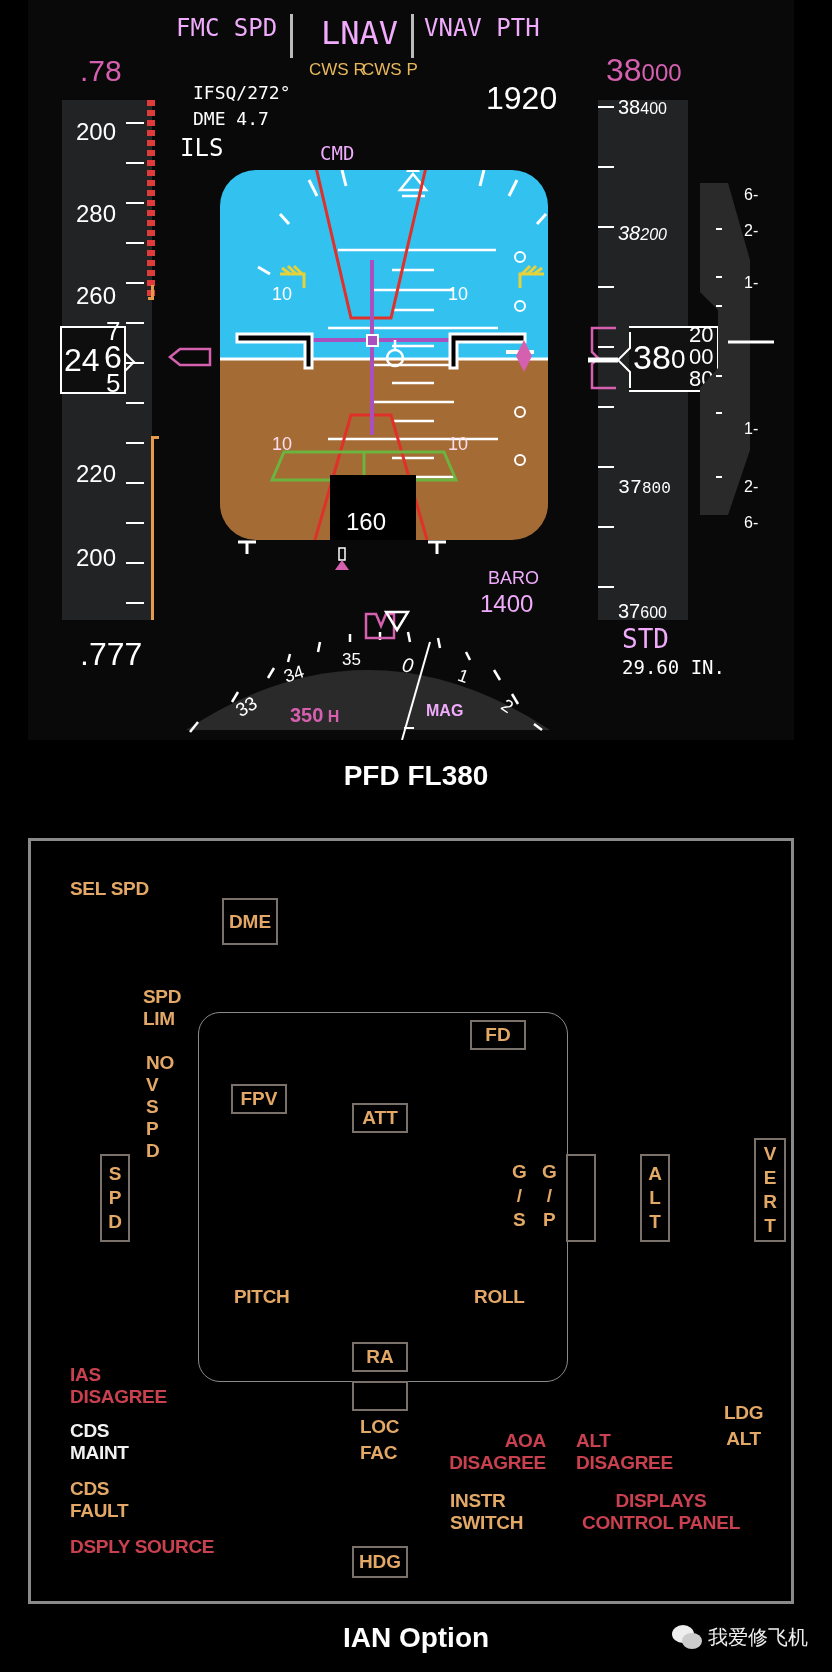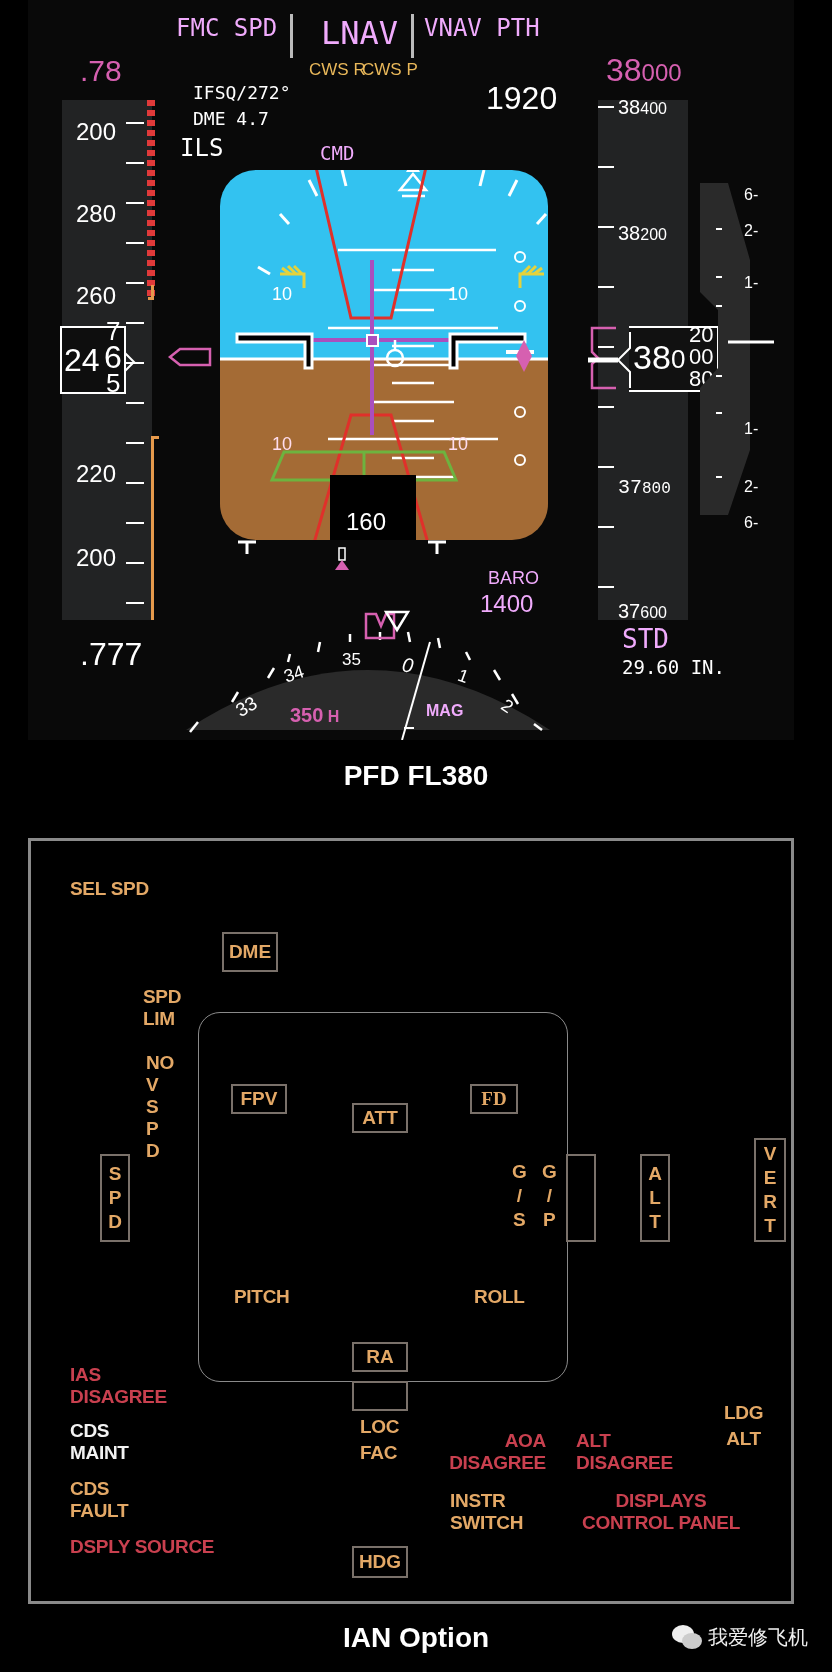--- a/index.html
+++ b/index.html
@@ -175,21 +175,21 @@
       <div class="abs" style="left: 570px; top: 166px; width: 16px; height: 2px; background: rgb(255, 255, 255);"></div>
       <div class="abs" style="left: 570px; top: 226px; width: 16px; height: 2px; background: rgb(255, 255, 255);"></div>
       <div class="abs" style="left: 570px; top: 286px; width: 16px; height: 2px; background: rgb(255, 255, 255);"></div>
       <div class="abs" style="left: 570px; top: 346px; width: 16px; height: 2px; background: rgb(255, 255, 255);"></div>
       <div class="abs" style="left: 570px; top: 406px; width: 16px; height: 2px; background: rgb(255, 255, 255);"></div>
       <div class="abs" style="left: 570px; top: 466px; width: 16px; height: 2px; background: rgb(255, 255, 255);"></div>
       <div class="abs" style="left: 570px; top: 526px; width: 16px; height: 2px; background: rgb(255, 255, 255);"></div>
       <div class="abs" style="left: 570px; top: 586px; width: 16px; height: 2px; background: rgb(255, 255, 255);"></div>
     </div>
   <div class="abs white" style="left:590px;top:96px;font-family:'Liberation Sans',sans-serif;"><span style="font-size:20px;">38</span><span style="font-size:16px;">400</span></div>
-  <div class="abs white" style="left:590px;top:222px;font-family:'Liberation Sans',sans-serif;"><span style="font-size:20px;">38</span><span style="font-size:16px;">200</span></div>
+  <div class="abs white" style="left:590px;top:222px;font-family:'Liberation Sans',sans-serif;font-style:italic;"><span style="font-size:20px;">38</span><span style="font-size:16px;">200</span></div>
   <div class="abs white" style="left:590px;top:476px;font-family:Liberation Mono, monospace;"><span style="font-size:20px;">37</span><span style="font-size:16px;">800</span></div>
   <div class="abs white" style="left:590px;top:600px;height:18px;overflow:hidden;font-family:'Liberation Sans',sans-serif;"><span style="font-size:20px;">37</span><span style="font-size:16px;">600</span></div>
 
   <svg class="abs" style="left:560px;top:324px;" width="30" height="70">
     <polyline points="28,4 4,4 4,28 10,34 4,40 4,64 28,64" fill="none" stroke="#d660b0" stroke-width="2.5"></polyline>
     <line x1="0" y1="36" x2="30" y2="36" stroke="#fff" stroke-width="5"></line>
   </svg>
   <div class="abs" style="left:601px;top:326px;width:90px;height:66px;border:2px solid #fff;border-left:none;background:#111;box-sizing:border-box;">
     <div class="abs white" style="left:4px;top:10px;font-size:34px;font-family:'Liberation Sans',sans-serif;">38</div>
     <div class="abs white" style="left:42px;top:16px;font-size:26px;font-family:'Liberation Sans',sans-serif;">0</div>
@@ -262,41 +262,41 @@
   <div class="abs magenta" style="left:262px;top:704px;font-family:'Liberation Sans',sans-serif;font-weight:bold;"><span style="font-size:20px;">350</span> <span style="font-size:16px;">H</span></div>
   <div class="abs green" style="left:398px;top:702px;font-size:16px;font-weight:bold;font-family:'Liberation Sans',sans-serif;">MAG</div>
 </div>
 
 <div class="caption" style="left:0;top:760px;width:832px;">PFD FL380</div>
 
 <div class="abs" style="left:28px;top:838px;width:766px;height:766px;border:3px solid #8a8a8a;box-sizing:border-box;"></div>
 <div class="abs" style="left:198px;top:1012px;width:370px;height:370px;border:1.5px solid #8a8a8a;border-radius:22px;box-sizing:border-box;"></div>
 
 <div class="ian-lbl ian-orange" style="left:70px;top:878px;">SEL  SPD</div>
-<div class="ian-box ian-orange" style="left:222px;top:932px;width:56px;height:40px;">DME</div>
+<div class="ian-box ian-orange" style="left:222px;top:898px;width:56px;height:47px;">DME</div>
 <div class="ian-lbl ian-orange" style="left:143px;top:986px;">
     <div>SPD</div>
     <div>LIM</div>
   </div>
 <div class="ian-lbl ian-orange" style="left:146px;top:1052px;text-align:left;">
   <div>NO</div>
     <div>V</div>
     <div>S</div>
     <div>P</div>
     <div>D</div>
 </div>
 <div class="ian-box ian-orange vert" style="left:100px;top:1154px;width:30px;height:88px;">
   <div>S</div>
     <div>P</div>
     <div>D</div>
 </div>
 
 <div class="ian-box ian-orange" style="left:231px;top:1084px;width:56px;height:30px;">FPV</div>
 <div class="ian-box ian-orange" style="left:352px;top:1103px;width:56px;height:30px;">ATT</div>
-<div class="ian-box ian-orange" style="left:470px;top:1084px;width:48px;height:30px;font-family:Liberation Serif, serif;">FD</div>
+<div class="ian-box ian-orange" style="left:470px;top:1020px;width:56px;height:30px;">FD</div>
 
 <div class="ian-lbl ian-orange" style="left:512px;top:1160px;text-align:center;line-height:24px;">
     <div>G</div>
     <div>/</div>
     <div>S</div>
   </div>
 <div class="ian-lbl ian-orange" style="left:542px;top:1160px;text-align:center;line-height:24px;">
     <div>G</div>
     <div>/</div>
     <div>P</div>

